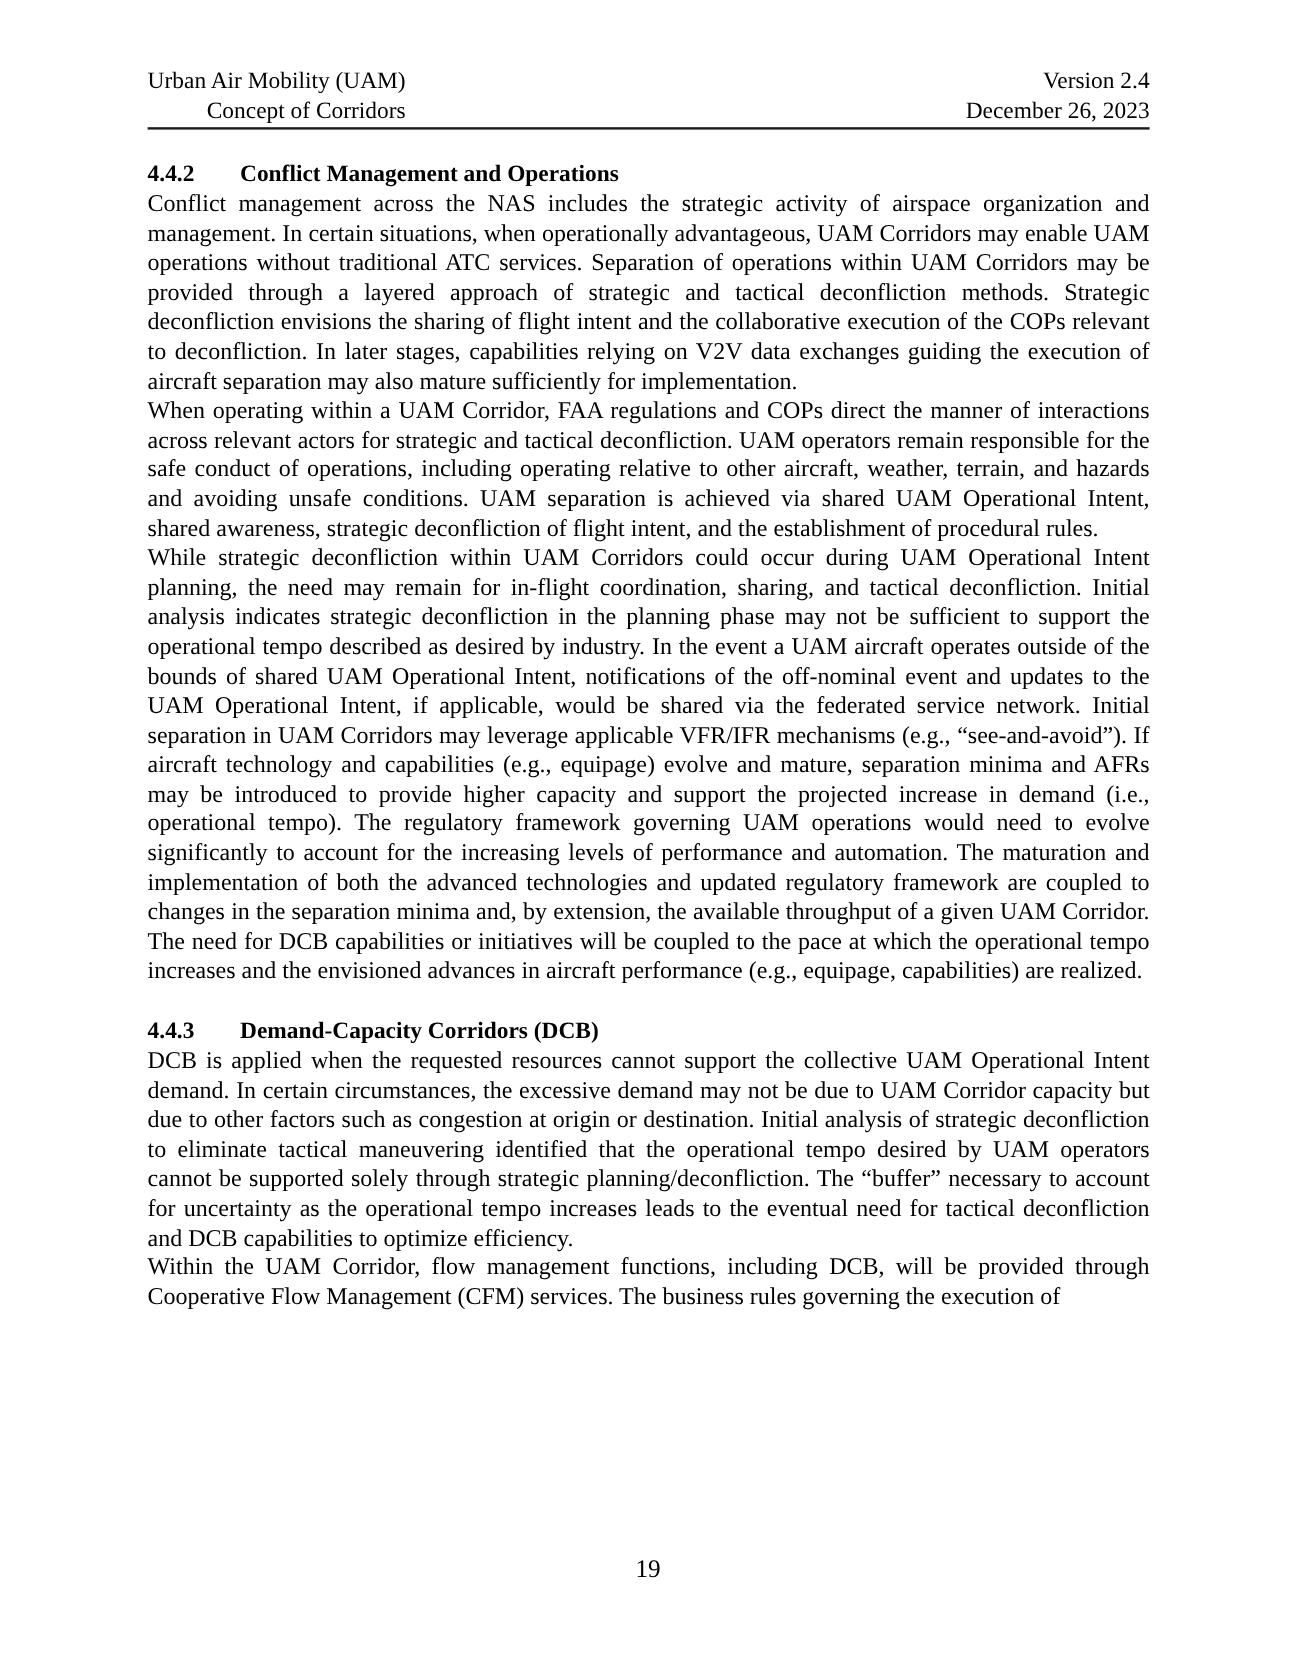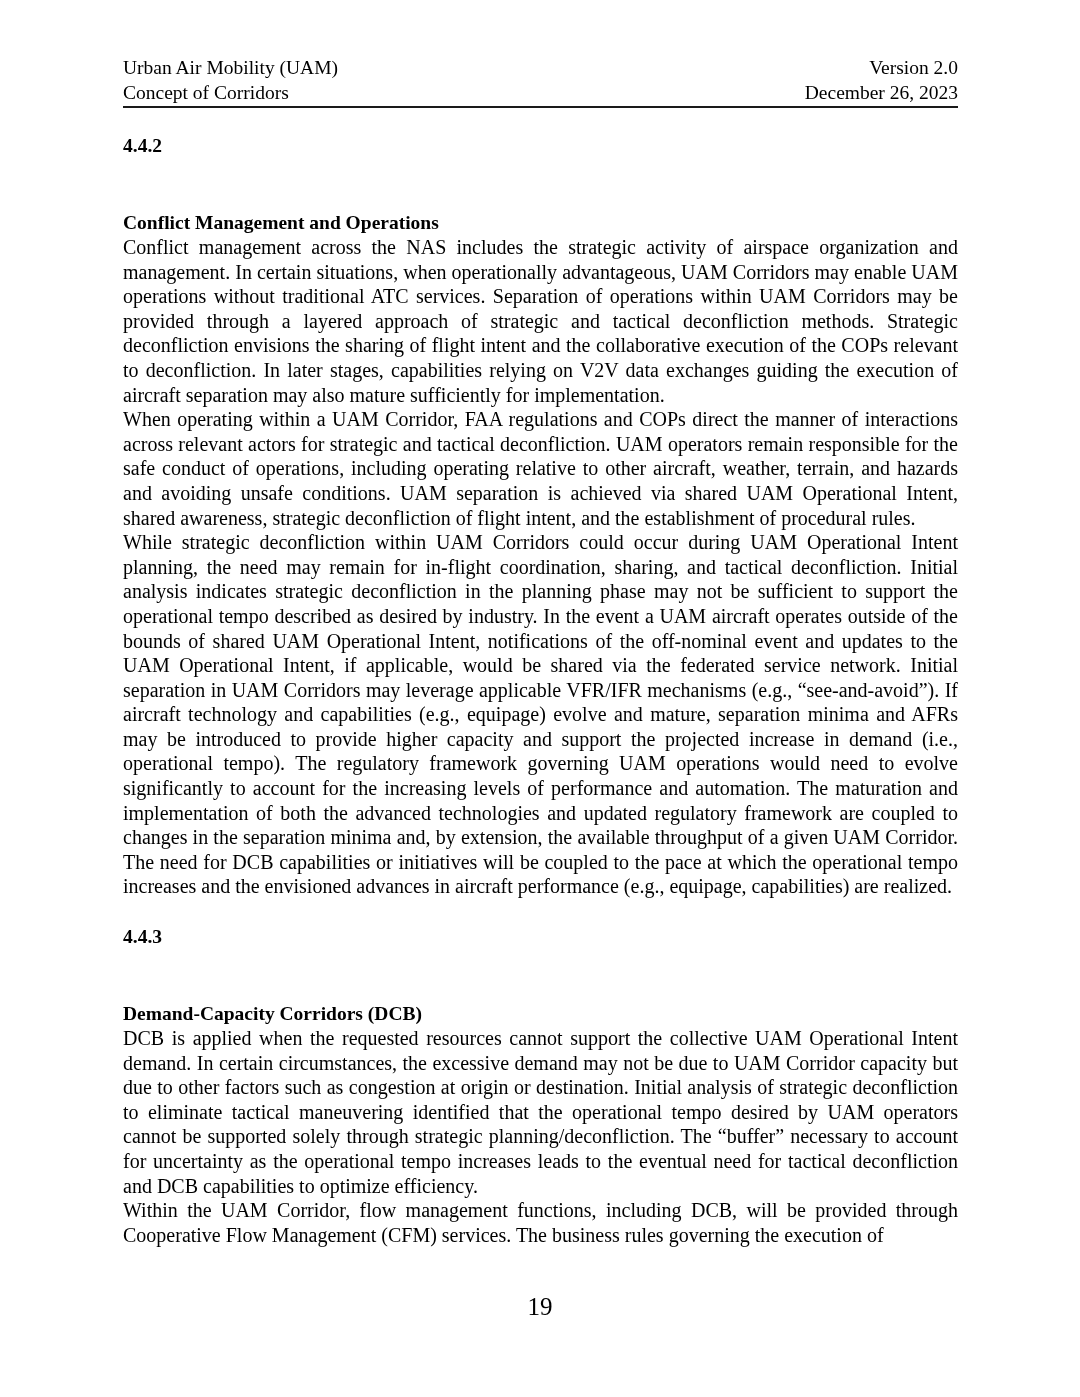--- a/index.html
+++ b/index.html
@@ -33,35 +33,35 @@
     justify-content: space-between;
     align-items: flex-start;
     font-size: 19.5px;
     line-height: 25px;
     border-bottom: 2px solid #1a1a1a;
     padding-bottom: 1px;
   }
   .header-left, .header-right {
     display: flex;
     flex-direction: column;
+    text-align: right;
   }
   .header-right {
     text-align: right;
   }
   .header-line { white-space: nowrap; }
 
   
   .heading {
     display: flex;
     font-weight: bold;
     font-size: 19.5px;
     line-height: 24px;
     margin-top: 26px;
     margin-bottom: 0;
-    flex-direction: column;
   }
   .heading-number {
     width: 77px;
     flex: 0 0 77px;
   }
   .heading-title { flex: 1 1 auto; }
 
   
   p.body {
     font-size: 20px;
@@ -75,37 +75,37 @@
   .gap-after-heading { margin-top: 22px; }
   .gap-para { margin-top: 22px; }
 
   
   .page-number {
     position: absolute;
     top: 1295px;
     left: 0;
     width: 1080px;
     text-align: center;
-    font-size: 25px;
+    font-size: 21px;
     line-height: 24px;
   }
 </style>
 </head>
 <body>
 
 <div class="page">
   <div class="content">
 
     <div class="header">
       <div class="header-left">
         <span class="header-line">Urban Air Mobility (UAM)</span>
         <span class="header-line">Concept of Corridors</span>
       </div>
       <div class="header-right">
-        <span class="header-line">Version 2.0</span>
+        <span class="header-line">Version 2.4</span>
         <span class="header-line">December 26, 2023</span>
       </div>
     </div>
 
     <div class="heading">
       <span class="heading-number">4.4.2</span>
       <span class="heading-title">Conflict Management and Operations</span>
     </div>
 
     <p class="body gap-after-heading">Conflict management across the NAS includes the strategic activity of airspace organization and management. In certain situations, when operationally advantageous, UAM Corridors may enable UAM operations without traditional ATC services. Separation of operations within UAM Corridors may be provided through a layered approach of strategic and tactical deconfliction methods. Strategic deconfliction envisions the sharing of flight intent and the collaborative execution of the COPs relevant to deconfliction. In later stages, capabilities relying on V2V data exchanges guiding the execution of aircraft separation may also mature sufficiently for implementation.</p>

